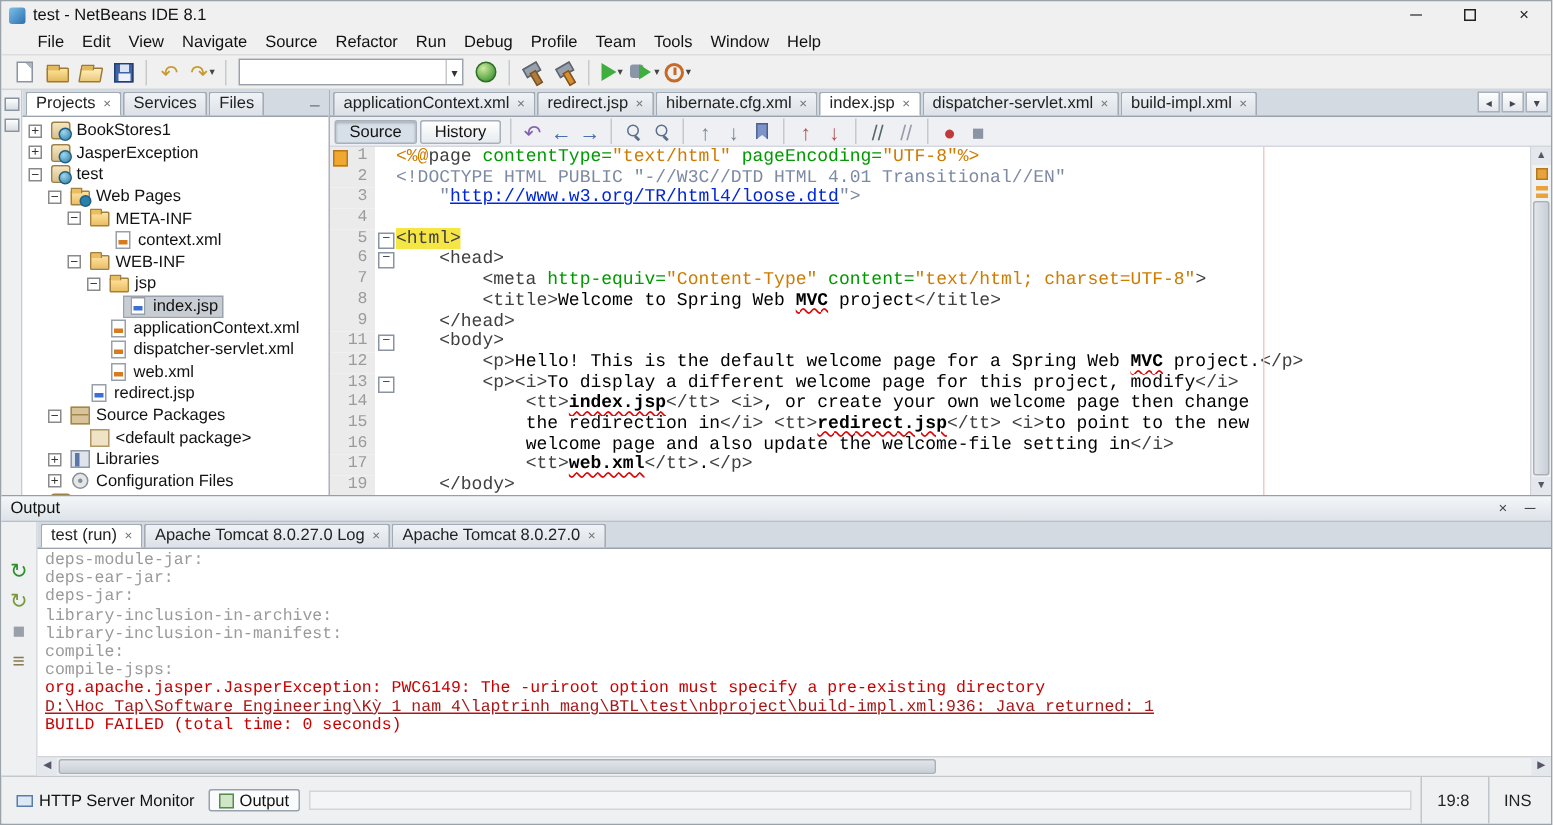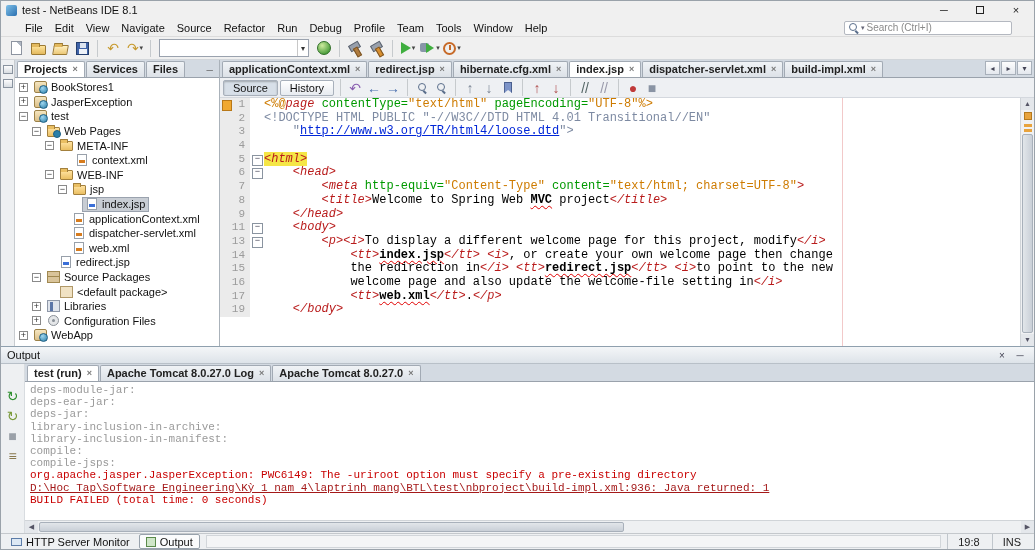--- a/index.html
+++ b/index.html
@@ -53,21 +53,21 @@
   .tb-combo{width:150px;height:18px;background:#fff;border:1px solid #9aa2ae;display:flex;align-items:center;margin:0 4px;padding-left:3px;}
   .combo-val{flex:1;font-size:11px;}
   .combo-arrow{font-size:8px;color:#333;border-left:1px solid #c8c8c8;padding:0 3px;height:100%;display:flex;align-items:center;}
 
   
   .main{flex:1;display:flex;min-height:0;}
   .leftrail{width:14px;background:#eef0f2;border-right:1px solid #c8ccd0;display:flex;flex-direction:column;align-items:center;padding-top:5px;gap:5px;flex:none;}
   .rail-ic{width:10px;height:9px;border:1px solid #8a94a0;background:linear-gradient(#fdfdfd,#d8dde2);}
 
   
-  .tabrow{height:18px;display:flex;align-items:flex-end;padding:1px 2px 0;gap:1px;background:#d3dae2;border-bottom:1px solid #9aa2ac;flex:none;font-weight:bold;}
+  .tabrow{height:18px;display:flex;align-items:flex-end;padding:1px 2px 0;gap:1px;background:#d3dae2;border-bottom:1px solid #9aa2ac;flex:none;}
   .tab{padding:1px 6px 2px;font-size:11px;background:linear-gradient(#f0f3f6,#dce1e7);border:1px solid #a2aab4;border-bottom:none;border-radius:2px 2px 0 0;display:flex;align-items:center;gap:5px;color:#222;white-space:nowrap;}
   .tab.active{background:#fff;}
   .tab .x{font-size:9px;color:#777;line-height:1;}
   .panel-min{margin-left:auto;font-size:9px;color:#555;padding:0 4px 2px;}
 
   
   .projects{width:205px;display:flex;flex-direction:column;border-right:1px solid #aab2ba;background:#fff;flex:none;min-width:0;}
   .tree{flex:1;overflow:hidden;padding-top:2px;}
   .trow{height:14.6px;display:flex;align-items:center;font-size:11px;white-space:nowrap;}
   .handle{width:9px;height:9px;border:1px solid #8a8a8a;background:#fff;font-size:9px;line-height:7px;text-align:center;margin-right:3px;color:#333;flex:none;}
@@ -104,21 +104,21 @@
   .code-wrap{flex:1;display:flex;flex-direction:column;min-height:0;background:#fff;position:relative;overflow:hidden;}
   .code-inner{flex:1;display:flex;min-height:0;}
   .code-lines{flex:1;min-width:0;overflow:hidden;position:relative;}
   .margin-line{position:absolute;top:0;bottom:0;left:622px;width:1px;background:#f2c9c9;}
   .crow{display:flex;height:13.7px;align-items:stretch;font-family:"Liberation Mono","DejaVu Sans Mono",monospace;font-size:12px;line-height:13.7px;}
   .lnum{width:30px;background:#ebebeb;color:#9b9b9b;text-align:right;padding-right:5px;font-size:11px;position:relative;flex:none;}
   .lnum.ann::before{content:"";position:absolute;left:2px;top:2px;width:8px;height:9px;background:#f0a830;border:1px solid #b87818;}
   .fcell{width:14px;background:#fff;position:relative;flex:none;}
   .fcell.fold::before{content:"−";position:absolute;left:2px;top:2px;width:9px;height:9px;border:1px solid #8a94a0;line-height:7px;text-align:center;font-size:9px;background:#fff;color:#445;}
   .ccode{white-space:pre;flex:1;min-width:0;}
-  .tk.tag{color:#b91c1c;font-style:italic;}
+  .tk.tag{color:#404040;}
   .tk.attr,.tk.eq{color:#009900;}
   .tk.val{color:#ce7b00;}
   .tk.jspd{color:#ce7b00;}
   .tk.doct{color:#7d8aa2;}
   .tk.link{color:#0026d8;text-decoration:underline;}
   .tk.txt{color:#000;}
   .tk.hl{background:#f5e646;}
   .tk.sp{text-decoration-line:underline;text-decoration-style:wavy;text-decoration-color:#e00000;text-decoration-thickness:1px;text-underline-offset:2px;font-weight:bold;}
 
   .vscroll{width:14px;background:#f0f1f3;border-left:1px solid #d0d4d8;position:relative;flex:none;}
@@ -141,21 +141,21 @@
   .oline{display:block;}
   .oline.target{color:#9a9a9a;}
   .oline.error{color:#c80000;}
   .oline.link{color:#a41919;text-decoration:underline;}
   .out-hscroll{height:13px;background:#eef0f2;border-top:1px solid #d0d4d8;position:relative;flex:none;}
   .hs-btn{position:absolute;top:0;width:13px;height:12px;text-align:center;font-size:7px;line-height:12px;color:#556;background:#e4e7eb;}
   .hs-left{left:0;} .hs-right{right:0;}
   .hs-thumb{position:absolute;left:14px;top:1px;height:10px;width:58%;background:linear-gradient(#e2e6ea,#c9cfd7);border:1px solid #a8b0ba;border-radius:2px;}
 
   
-  .bottombar{height:16px;background:#eef0f2;border-top:1px solid #c4c8cc;display:flex;align-items:center;padding:0 3px;font-size:11px;gap:2px;flex:none;}
+  .bottombar{height:32px;background:#eef0f2;border-top:1px solid #c4c8cc;display:flex;align-items:center;padding:0 3px;font-size:11px;gap:2px;flex:none;}
   .bb-tab{display:flex;align-items:center;gap:4px;padding:0 6px;height:15px;border:1px solid transparent;white-space:nowrap;}
   .bb-tab.active{background:#fafbfc;border:1px solid #98a2ac;border-radius:2px;}
   .bbic{display:inline-block;position:relative;flex:none;}
   .bbic.http-monitor-icon{width:11px;height:8px;border:1px solid #5c7ca8;background:#dce8f4;}
   .bbic.output-window-icon{width:10px;height:10px;background:#cfe6c8;border:1px solid #5a8a4a;}
   .bb-status{flex:1;height:13px;margin:0 4px;border:1px solid #d2d6da;background:#f4f5f6;}
   .bb-cell{border-left:1px solid #c0c6cc;padding:0 10px;height:100%;display:flex;align-items:center;color:#222;}
 </style>
 </head>
 <body>
@@ -187,25 +187,20 @@
         <span class="menu-item">Source</span>
         <span class="menu-item">Refactor</span>
         <span class="menu-item">Run</span>
         <span class="menu-item">Debug</span>
         <span class="menu-item">Profile</span>
         <span class="menu-item">Team</span>
         <span class="menu-item">Tools</span>
         <span class="menu-item">Window</span>
         <span class="menu-item">Help</span>
       </span>
-    <span class="searchbox">
-      <span class="mag"></span>
-      <span class="sarrow">▾</span>
-      <input placeholder="Search (Ctrl+I)" style="">
-    </span>
   </div>
 
   <div class="tbar" id="toolbar-items">
       <div class="tb-btn">
         <span class="k k-page"></span>
       </div>
       <div class="tb-btn">
         <span class="k k-folder"></span>
       </div>
       <div class="tb-btn">
@@ -533,20 +528,25 @@
               </div>
               <div class="crow">
                 <span class="lnum">9</span>
                 <span class="fcell"></span>
                 <span class="ccode"><span class="tk txt">    </span><span class="tk tag">&lt;/head&gt;</span></span>
               </div>
               <div class="crow">
                 <span class="lnum">11</span>
                 <span class="fcell fold"></span>
                 <span class="ccode"><span class="tk txt">    </span><span class="tk tag">&lt;body&gt;</span></span>
+              </div>
+              <div class="crow">
+                <span class="lnum">12</span>
+                <span class="fcell"></span>
+                <span class="ccode"><span class="tk txt">        </span><span class="tk tag">&lt;p&gt;</span><span class="tk txt">Hello! This is the default welcome page for a Spring Web </span><span class="tk txt sp">MVC</span><span class="tk txt"> project.</span><span class="tk tag">&lt;/p&gt;</span></span>
               </div>
               <div class="crow">
                 <span class="lnum">13</span>
                 <span class="fcell fold"></span>
                 <span class="ccode"><span class="tk txt">        </span><span class="tk tag">&lt;p&gt;</span><span class="tk tag">&lt;i&gt;</span><span class="tk txt">To display a different welcome page for this project, modify</span><span class="tk tag">&lt;/i&gt;</span></span>
               </div>
               <div class="crow">
                 <span class="lnum">14</span>
                 <span class="fcell"></span>
                 <span class="ccode"><span class="tk txt">            </span><span class="tk tag">&lt;tt&gt;</span><span class="tk txt sp">index.jsp</span><span class="tk tag">&lt;/tt&gt;</span><span class="tk txt"> </span><span class="tk tag">&lt;i&gt;</span><span class="tk txt">, or create your own welcome page then change</span></span>

